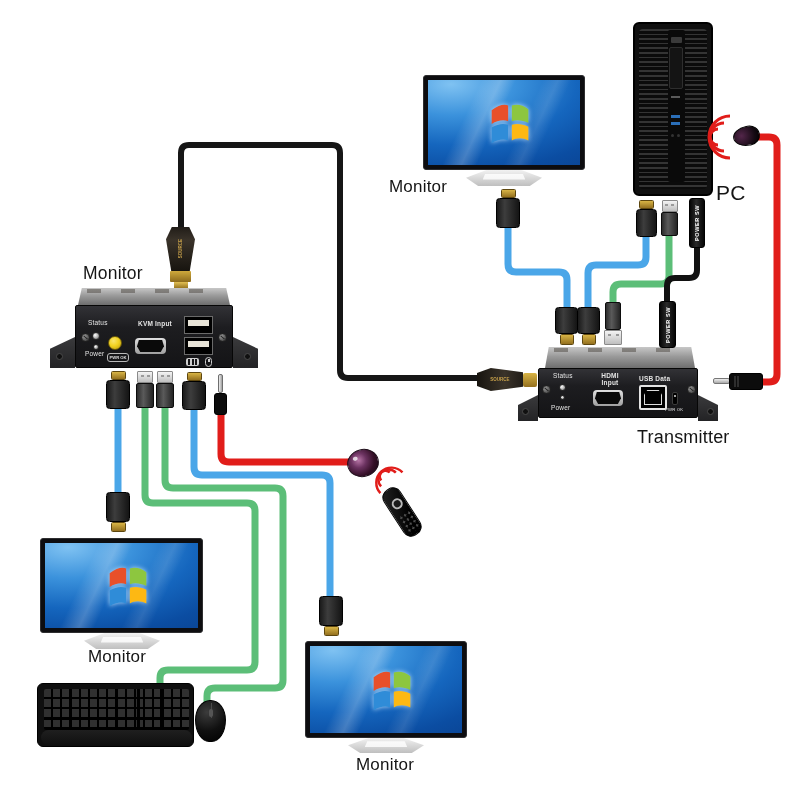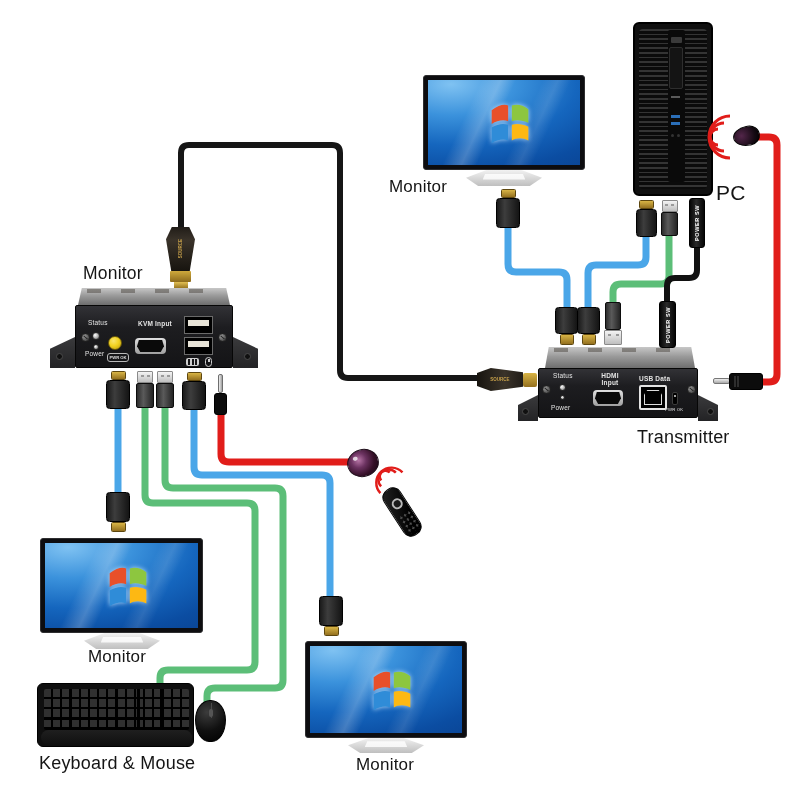--- a/index.html
+++ b/index.html
@@ -359,21 +359,20 @@
 
   <div class="kb-body" style="left:37px;top:683px;width:157px;height:64px">
     <div class="kb-keys" style="left:6px;top:5px;width:145px;height:41px"></div>
     <div class="abs" style="left:99px;top:5px;width:3px;height:41px;background:#000"></div>
     <div class="abs" style="left:122px;top:5px;width:3px;height:41px;background:#000"></div>
     <div class="kb-rest" style="left:3px;top:46px;width:151px;height:15px"></div>
   </div>
   <div class="ms-body" style="left:195px;top:700px;width:31px;height:42px">
     <div class="ms-wheel"></div>
   </div>
-  <div class="fig-label" style="left:39px;top:753px;font-size:18px">Keyboard &amp; Mouse</div>
 
   <div class="monitor" style="left:305px;top:641px;width:162px;height:114px">
     <div class="mon-frame" style="height:97px">
       <div class="mon-screen">
         <svg class="winlogo" style="left:60px;top:22px" width="44" height="44" viewBox="0 0 48 48">
             <use href="#winflag"></use>
           </svg>
       </div>
     </div>
     <div class="mon-stand" style="left:43px;top:97px;width:76px;height:15px"></div>

